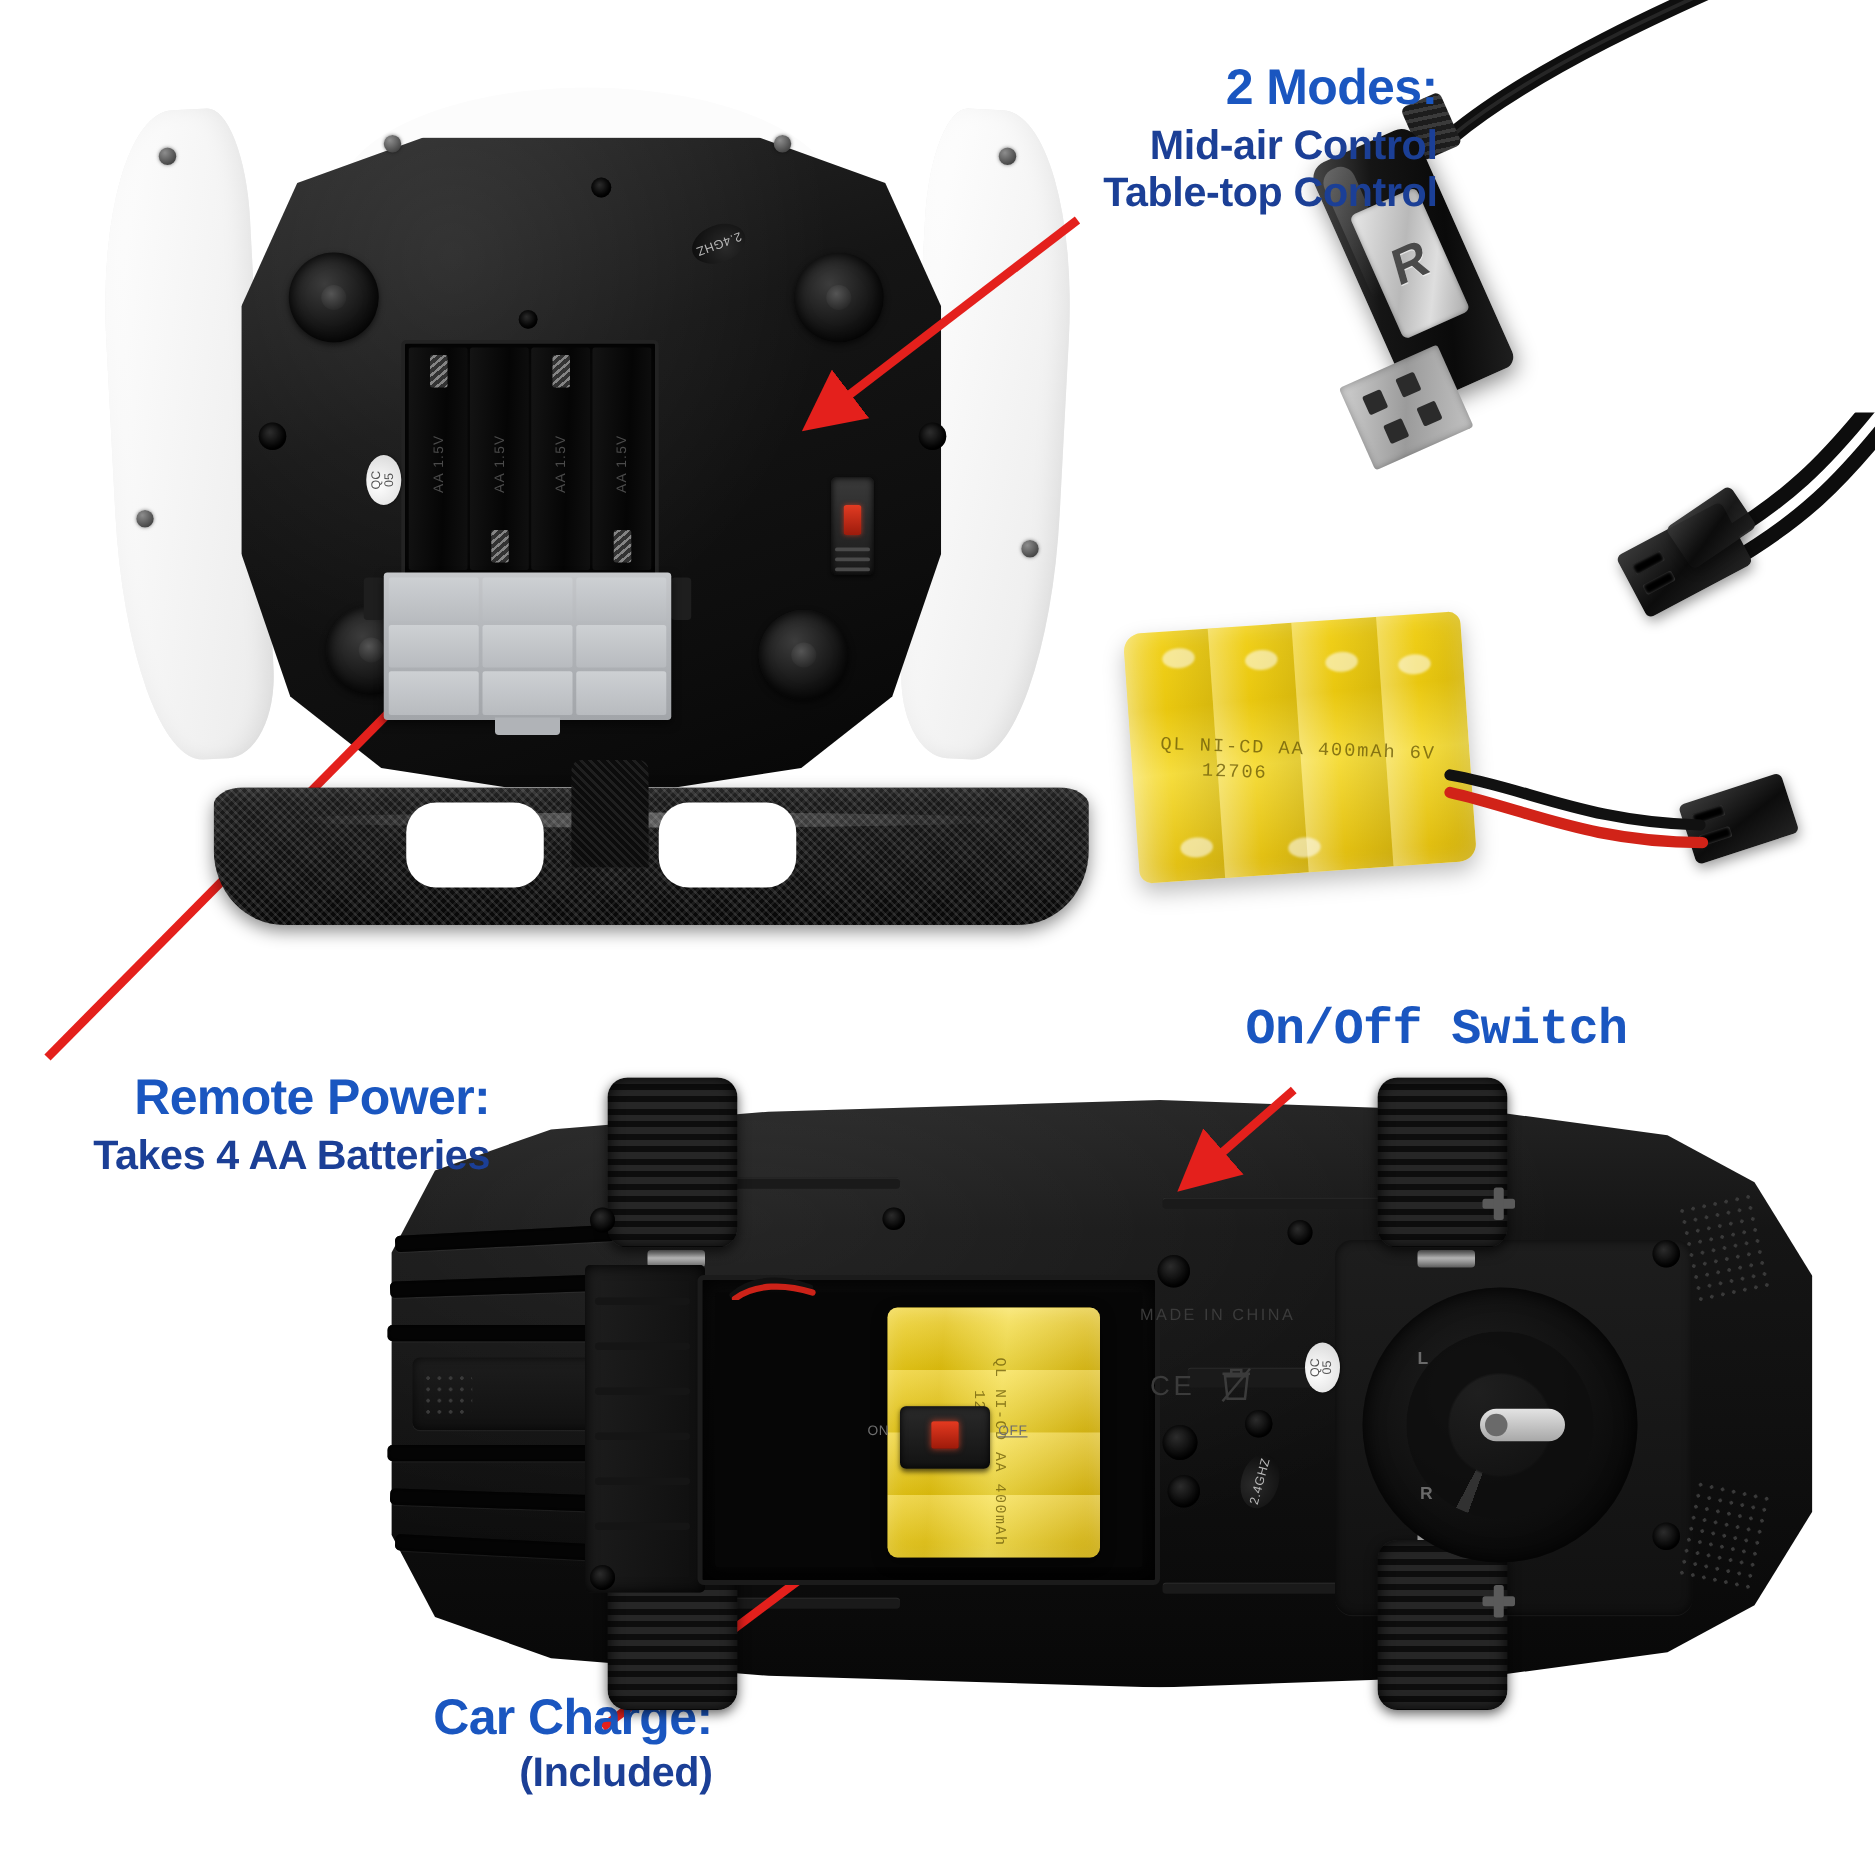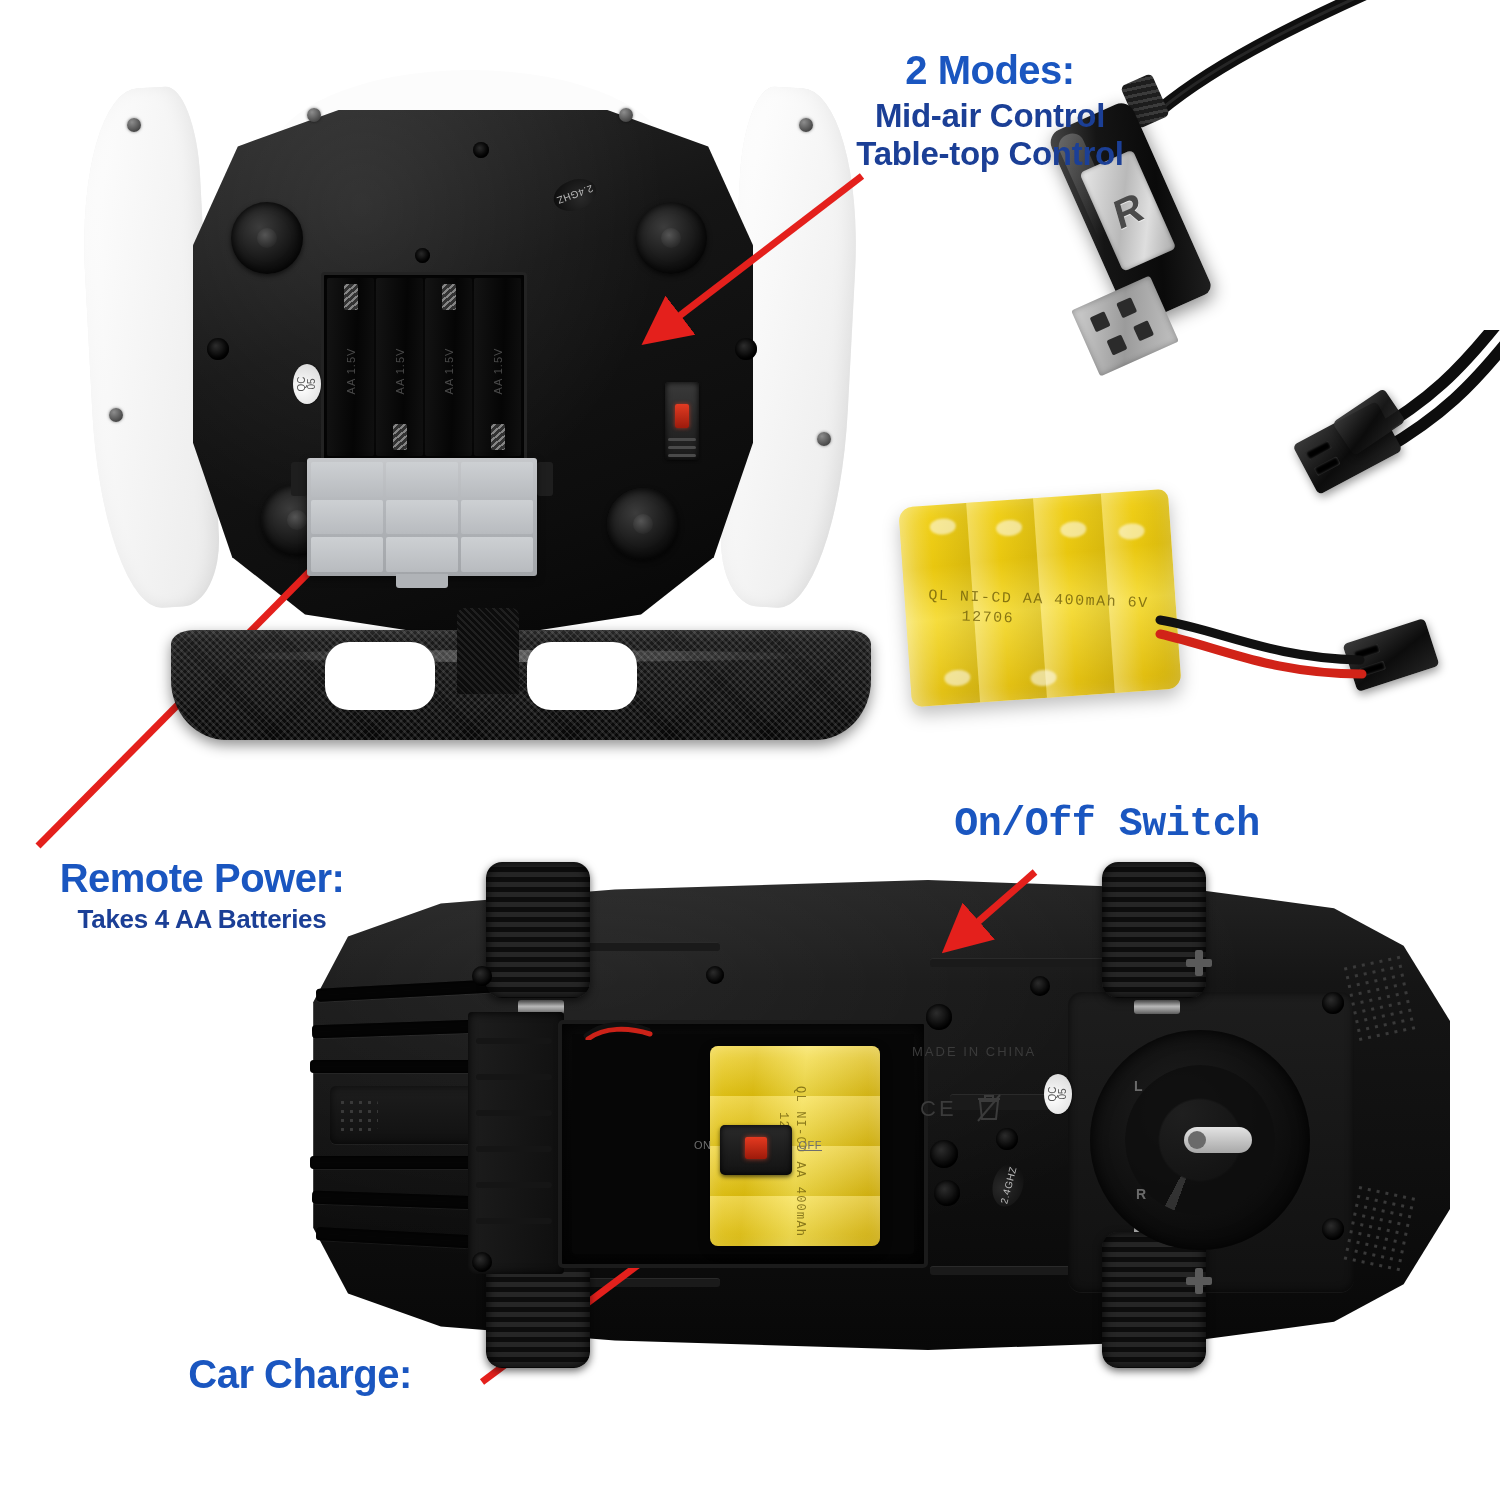--- a/index.html
+++ b/index.html
@@ -2,21 +2,21 @@
 <html><head>
 <meta charset="utf-8">
 <style>
   html,body{margin:0;padding:0;background:#ffffff;}
   body{width:1500px;height:1500px;position:relative;overflow:hidden;
        font-family:"Liberation Sans","DejaVu Sans",sans-serif;}
 
   .stage{position:absolute;inset:0;}
 
   
-  .callout{position:absolute;text-align:center;line-height:1.14;}
+  .callout{position:absolute;text-align:right;line-height:1.14;}
   .callout .hd{font-weight:700;letter-spacing:-0.5px;}
   .callout .sb{font-weight:700;letter-spacing:-0.3px;}
 
   
   .arrow{position:absolute;overflow:visible;}
   .arrow line{stroke-linecap:butt;}
 
   
   .wheel{position:absolute;left:75px;top:70px;width:790px;height:660px;}
   .wheel .rimL,.wheel .rimR{
@@ -523,20 +523,21 @@
     <div class="sb" style="font-size:33px;color:#1b3f96;margin-top:1px;">Table-top Control</div>
   </div>
 
 
   <div class="callout" style="left:912px;top:802px;width:390px;font-family:Liberation Mono, monospace;">
     <div class="hd" style="font-size:40px;color:#1a56c0;">On/Off Switch</div>
   </div>
 
   <div class="callout" style="left:12px;top:856px;width:380px;">
     <div class="hd" style="font-size:40px;color:#1a56c0;">Remote Power:</div>
-    <div class="sb" style="font-size:26px;color:#1b3f96;margin-top:3px;">Takes 4 AA Batteries</div>
+    <div class="sb" style="font-size:33px;color:#1b3f96;margin-top:3px;">Takes 4 AA Batteries</div>
   </div>
 
   <div class="callout" style="left:30px;top:1352px;width:540px;">
     <div class="hd" style="font-size:40px;color:#1a56c0;">Car Charge:</div>
+    <div class="sb" style="font-size:33px;color:#1b3f96;margin-top:1px;">(Included)</div>
   </div>
 
 </div>
 
 </body></html>

